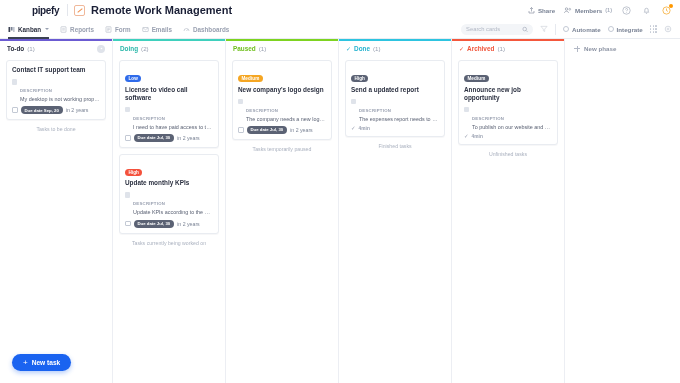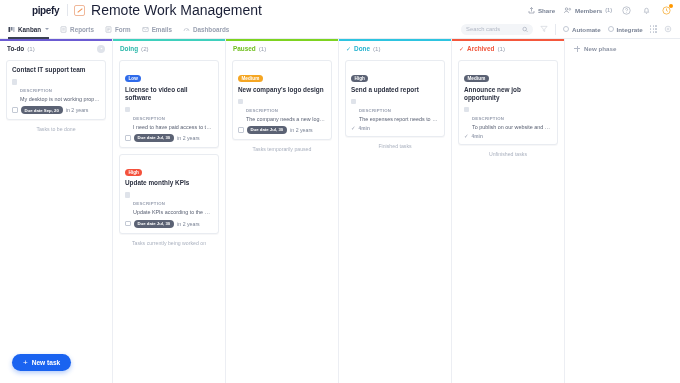--- a/index.html
+++ b/index.html
@@ -42,22 +42,22 @@
   }
   .pipe-icon::after {
     content: "";
     position: absolute;
     left: 2px; top: 4px;
     width: 6px; height: 1px;
     background: #f08c4a;
     transform: rotate(-40deg);
   }
   .pipe-title {
-    font-size: 14px;
-    font-weight: 400;
+    font-size: 11px;
+    font-weight: 700;
     color: #1a1f36;
   }
   .topbar-right {
     margin-left: auto;
     display: flex;
     align-items: center;
     gap: 9px;
   }
   .tb-act {
     display: flex; align-items: center; gap: 3px;

